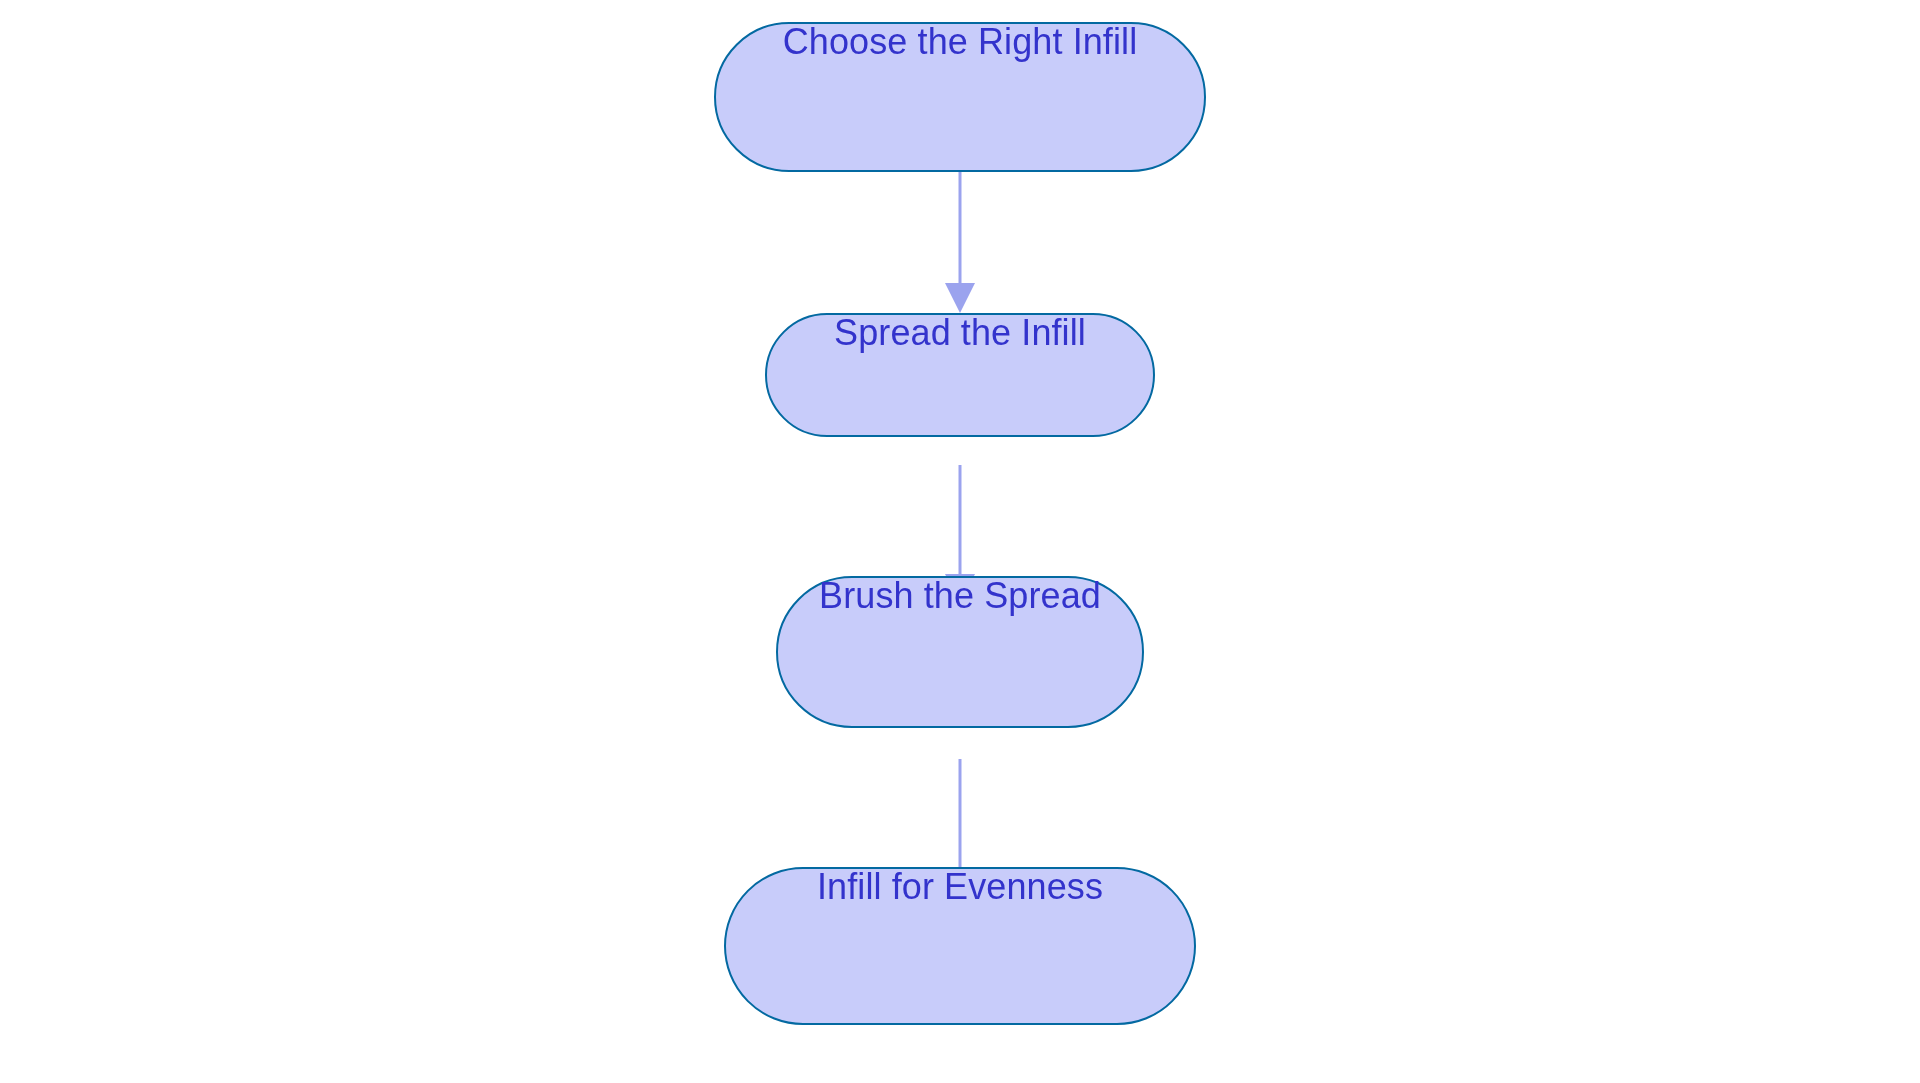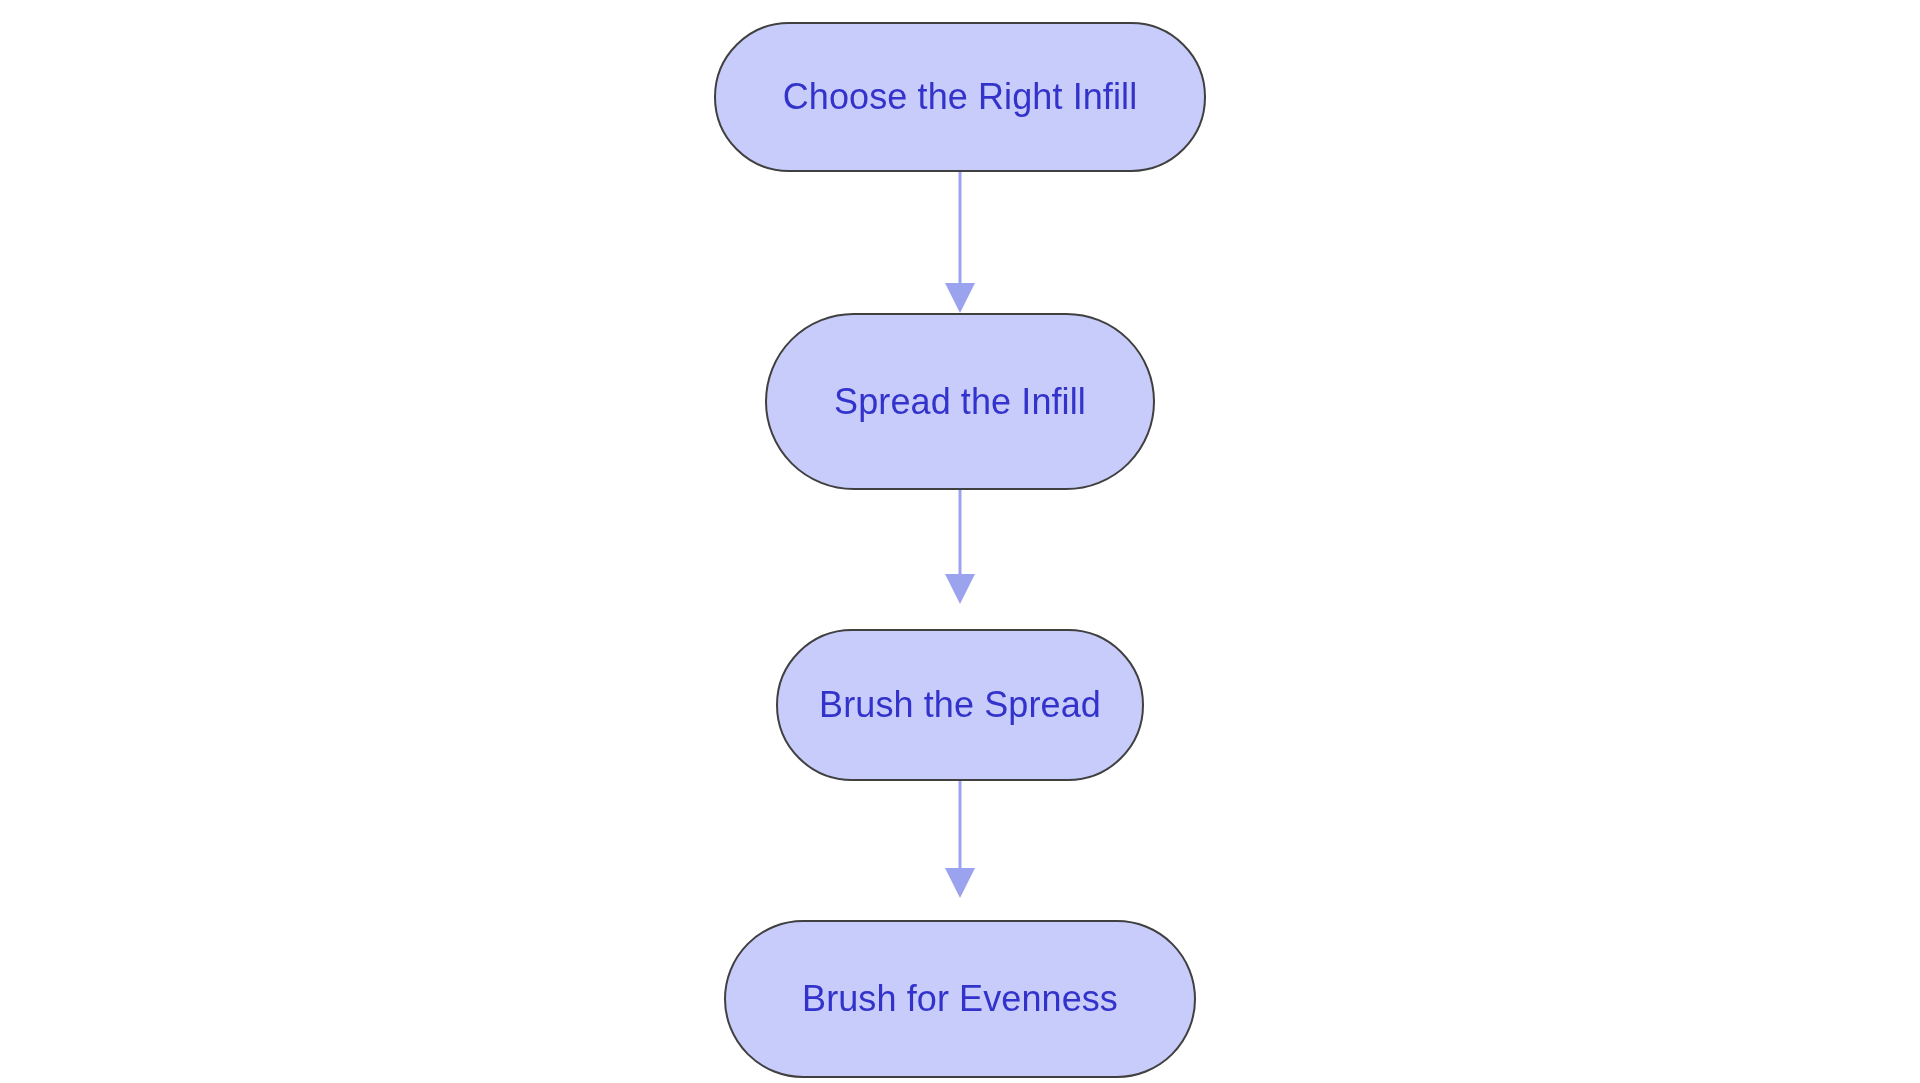--- a/index.html
+++ b/index.html
@@ -31,42 +31,41 @@
     display: flex;
     flex-direction: column;
     align-items: center;
     justify-content: flex-start;
   }
 
   
   .node {
     box-sizing: border-box;
     display: flex;
-    align-items: center;
     justify-content: center;
     background: #c8ccfa;
-    border: 2px solid #404040;
+    border: 2px solid #0369a1;
     border-radius: 999px;
     color: #3333cc;
     text-align: center;
     white-space: nowrap;
     user-select: none;
   }
 
   .node-label {
     font-size: 36px;
     font-weight: 400;
     line-height: 1;
     letter-spacing: 0.1px;
     color: #3333cc;
     padding: 0 4px;
   }
 
   #node-0 { width: 492px; height: 150px; margin-top: 22px; }
-  #node-1 { width: 390px; height: 177px; margin-top: 141px; }
+  #node-1 { width: 390px; height: 124px; margin-top: 141px; }
   #node-2 { width: 368px; height: 152px; margin-top: 139px; }
   #node-3 { width: 472px; height: 158px; margin-top: 139px; }
 
   
   .connector {
     position: absolute;
     left: 50%;
     transform: translateX(-50%);
     width: 40px;
     pointer-events: none;
@@ -111,17 +110,17 @@
 
     <div class="node" id="node-1">
       <span class="node-label">Spread the Infill</span>
     </div>
 
     <div class="node" id="node-2">
       <span class="node-label">Brush the Spread</span>
     </div>
 
     <div class="node" id="node-3">
-      <span class="node-label">Brush for Evenness</span>
+      <span class="node-label">Infill for Evenness</span>
     </div>
 
   </div>
 </div>
 
 </body></html>

